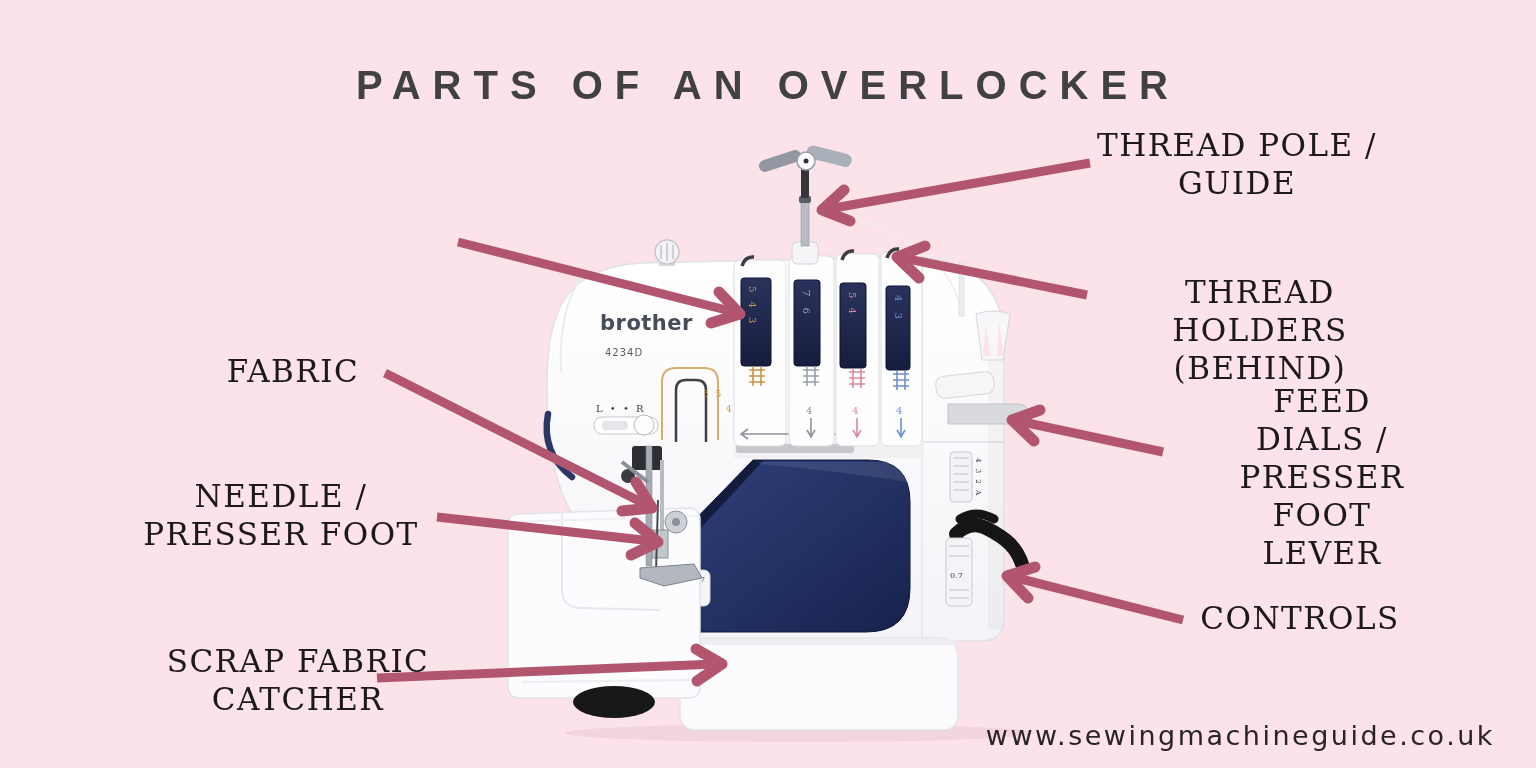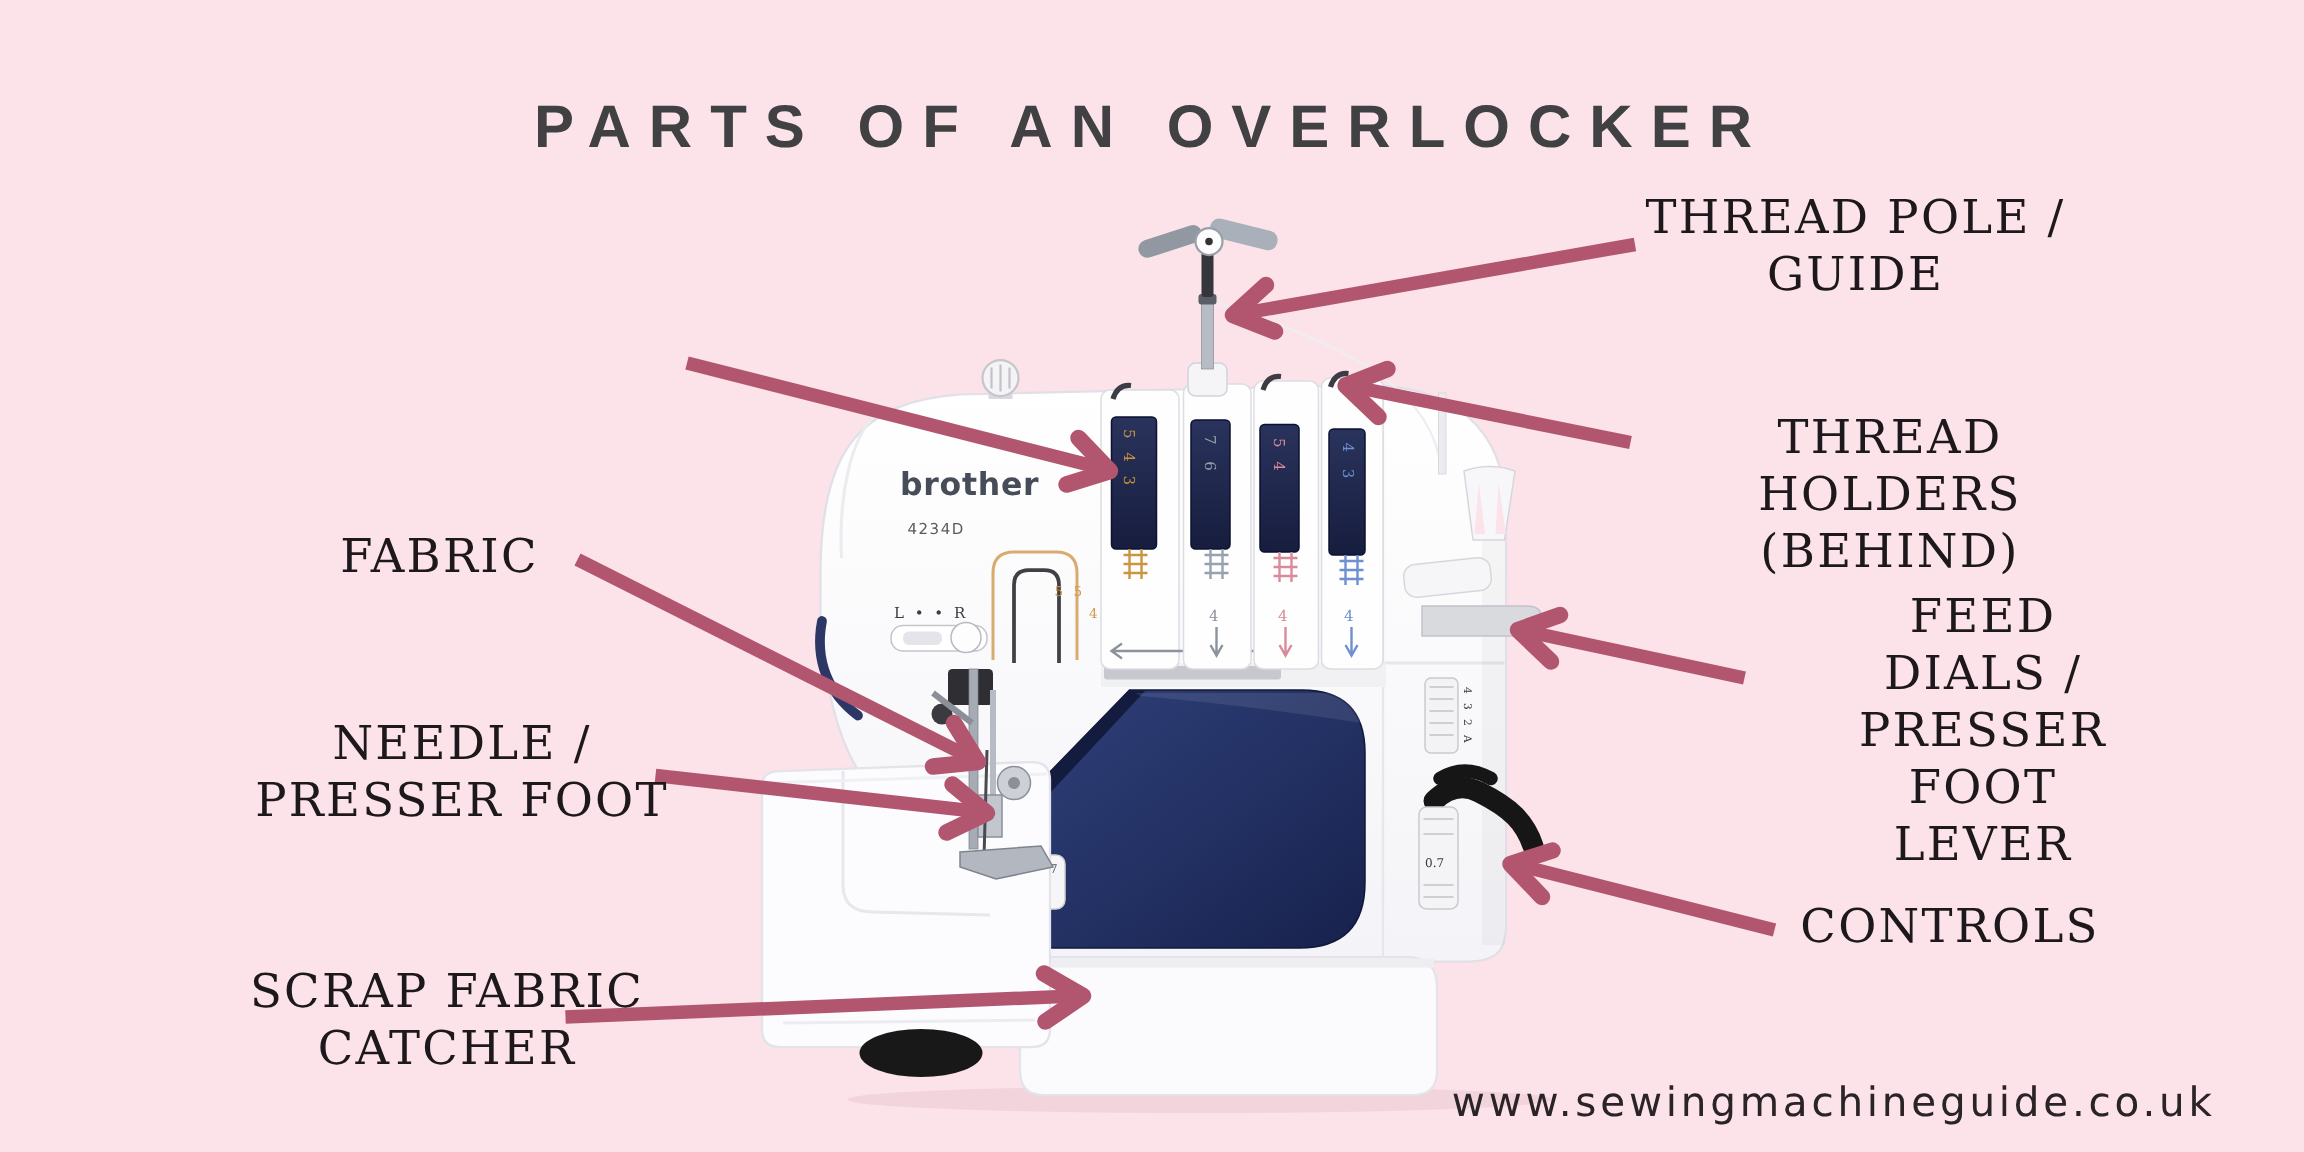--- a/index.html
+++ b/index.html
@@ -3,21 +3,21 @@
 <meta charset="utf-8">
 <style>
   html,body{margin:0;padding:0;background:#fce2e9;}
   .canvas{position:relative;width:1536px;height:768px;background:#fce2e9;overflow:hidden;
           font-family:"DejaVu Serif", serif;margin-top:30px;}
   .title{position:absolute;left:0;right:0;top:33px;text-align:center;
          font-family:"Liberation Sans", sans-serif;font-weight:700;
          font-size:40px;letter-spacing:12px;color:#414144;}
   .label{position:absolute;font-size:31px;letter-spacing:1.5px;color:#1d181b;
          text-align:center;white-space:pre-line;line-height:38px;transform:translateX(-50%);}
-  .url{position:absolute;left:950px;top:690px;width:545px;text-align:center;
+  .url{position:absolute;left:950px;top:690px;width:545px;text-align:right;
        font-family:"DejaVu Sans", sans-serif;font-weight:400;
        font-size:27px;letter-spacing:2.5px;color:#2a2328;}
   svg{position:absolute;left:0;top:0;}
 </style>
 </head>
 <body>
 
 <div class="canvas">
 
   <div class="title">PARTS OF AN OVERLOCKER</div>
@@ -231,28 +231,28 @@
       <path d="M437,487 L652,511" stroke-width="9"></path>
       <path d="M635,493 L658,512 L631,525" stroke-width="11" stroke-linecap="round"></path>
     </g>
     <g fill="none" stroke-linejoin="round" stroke="#b25670">
       <path d="M377,648 L716,634" stroke-width="9"></path>
       <path d="M696,619 L722,634 L697,651" stroke-width="11" stroke-linecap="round"></path>
     </g>
   </svg>
 
   <div class="label" style="left:293px;top:322px">FABRIC</div>
-  <div class="label" style="left:308px;top:447px">NEEDLE /
+  <div class="label" style="left:281px;top:447px">NEEDLE /
 PRESSER FOOT</div>
   <div class="label" style="left:298px;top:612px">SCRAP FABRIC
 CATCHER</div>
   <div class="label" style="left:1237px;top:96px">THREAD POLE /
 GUIDE</div>
   <div class="label" style="left:1260px;top:243px">THREAD HOLDERS
 (BEHIND)</div>
-  <div class="label" style="left:1322px;top:362px">FEED DIALS /
+  <div class="label" style="left:1322px;top:352px">FEED DIALS /
 PRESSER FOOT
 LEVER</div>
   <div class="label" style="left:1300px;top:569px">CONTROLS</div>
 
   <div class="url">www.sewingmachineguide.co.uk</div>
 
 </div>
 
 </body></html>

